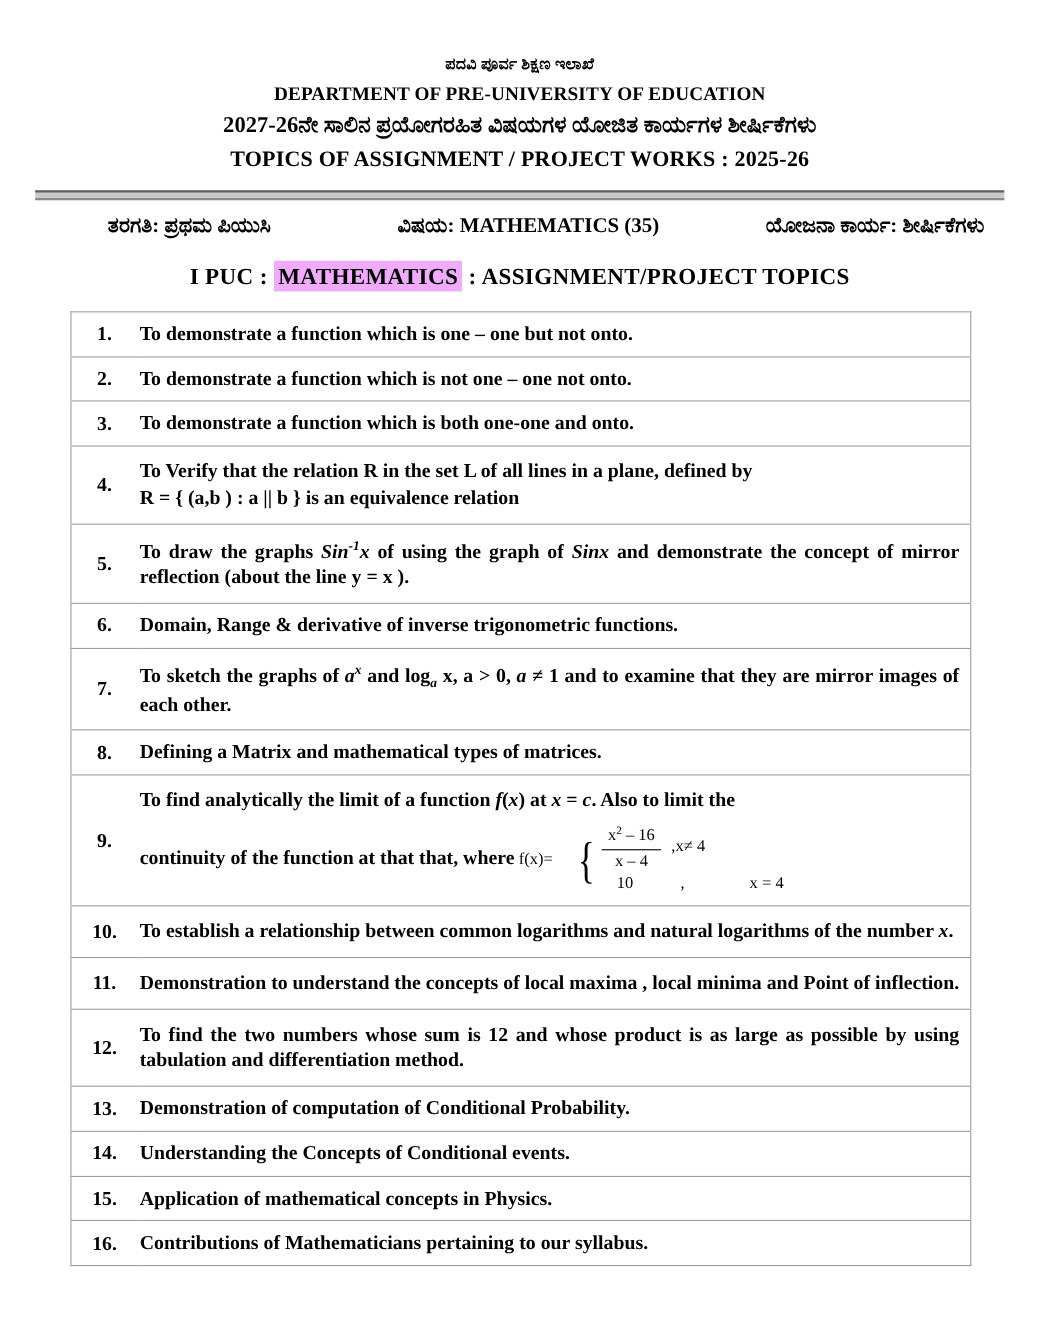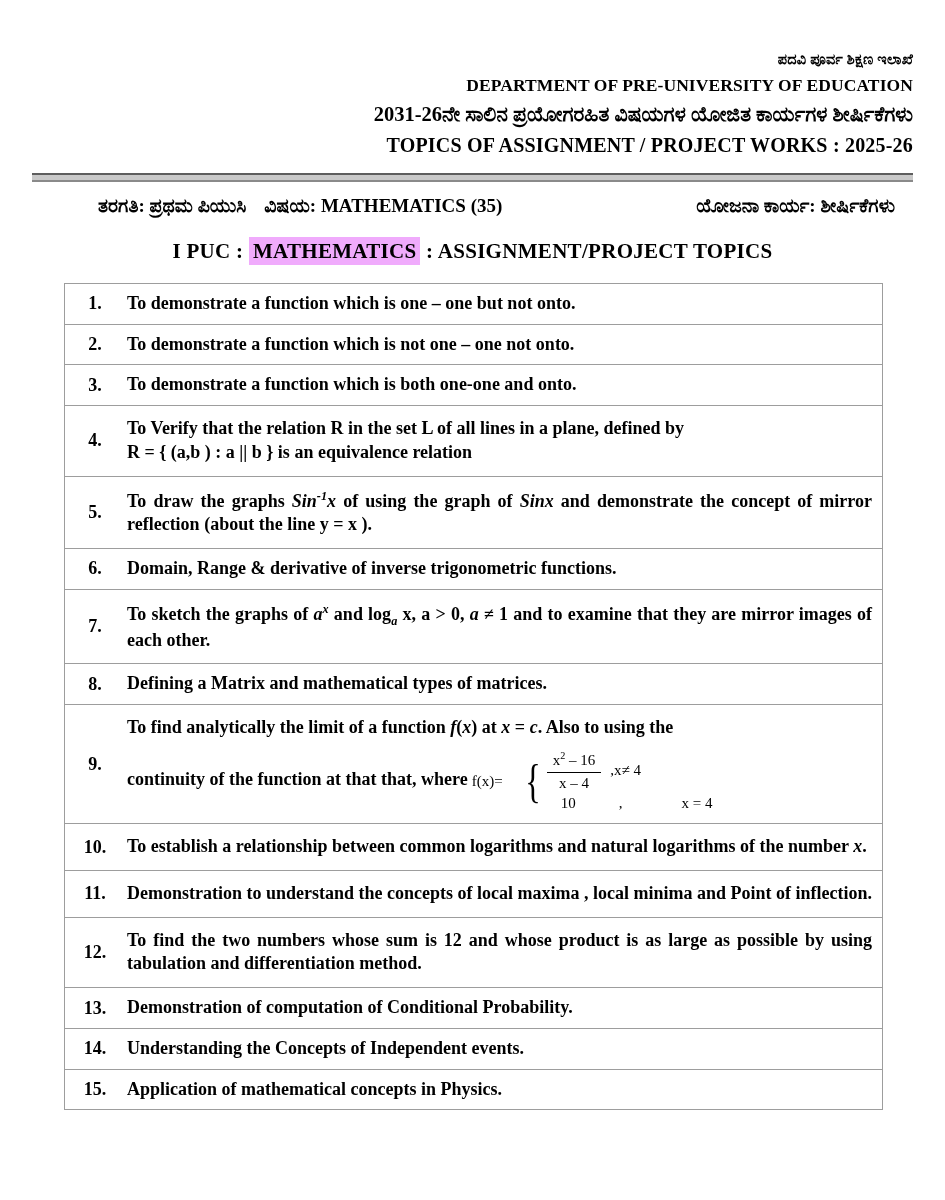--- a/index.html
+++ b/index.html
@@ -18,21 +18,21 @@
     width: 945px;
     height: 1200px;
     position: relative;
     background: #ffffff;
     box-sizing: border-box;
     padding: 50px 32px 0 32px;
   }
 
   
   .hdr-line {
-    text-align: right;
+    text-align: center;
     line-height: 1.28;
   }
   .hdr-kan-small {
     font-size: 14.5px;
     font-weight: 700;
     letter-spacing: .2px;
     margin-bottom: 5px;
   }
   .hdr-dept {
     font-size: 17.5px;
@@ -63,21 +63,21 @@
   
   .meta-row {
     display: flex;
     align-items: baseline;
     margin-top: 13px;
     padding: 0 18px 0 22px;
     font-size: 19px;
     font-weight: 700;
   }
   .meta-class { flex: 0 0 auto; margin-left: 44px; }
-  .meta-subject { flex: 1 1 auto; text-align: left; padding-left: 18px;}
+  .meta-subject { flex: 1 1 auto; text-align: center; padding-left: 18px;}
   .meta-work { flex: 0 0 auto; }
 
   
   .title-row {
     text-align: center;
     margin-top: 22px;
     margin-bottom: 19px;
     font-size: 21px;
     font-weight: 700;
     letter-spacing: .3px;
@@ -164,21 +164,21 @@
   .pw-comma { margin-left: 12px; }
 </style>
 </head>
 <body>
 
 <div class="page">
 
   <div>
     <div class="hdr-line hdr-kan-small">ಪದವಿ ಪೂರ್ವ ಶಿಕ್ಷಣ ಇಲಾಖೆ</div>
     <div class="hdr-line hdr-dept">DEPARTMENT OF PRE-UNIVERSITY OF EDUCATION</div>
-    <div class="hdr-line hdr-kan-big">2031-26ನೇ ಸಾಲಿನ ಪ್ರಯೋಗರಹಿತ ವಿಷಯಗಳ ಯೋಜಿತ ಕಾರ್ಯಗಳ ಶೀರ್ಷಿಕೆಗಳು</div>
+    <div class="hdr-line hdr-kan-big">2027-26ನೇ ಸಾಲಿನ ಪ್ರಯೋಗರಹಿತ ವಿಷಯಗಳ ಯೋಜಿತ ಕಾರ್ಯಗಳ ಶೀರ್ಷಿಕೆಗಳು</div>
     <div class="hdr-line hdr-topics">TOPICS OF ASSIGNMENT / PROJECT WORKS : 2025-26</div>
   </div>
 
   <div class="rule"></div>
 
   <div class="meta-row">
     <div class="meta-class">ತರಗತಿ: ಪ್ರಥಮ ಪಿಯುಸಿ</div>
     <div class="meta-subject">ವಿಷಯ: MATHEMATICS (35)</div>
     <div class="meta-work">ಯೋಜನಾ ಕಾರ್ಯ: ಶೀರ್ಷಿಕೆಗಳು</div>
   </div>
@@ -228,21 +228,21 @@
       <tr>
         <td class="num-cell">8.</td>
         <td class="txt-cell">Defining a Matrix and mathematical types of matrices.</td>
       </tr>
 
       <tr>
         <td class="num-cell top-align">9.</td>
         <td class="txt-cell tall">
           <div style="margin-bottom:7px;">
             <span>To find analytically the limit of a function </span><em class="mathit">f</em><span>(</span><em class="mathit">x</em><span>) at </span><em class="mathit">x</em><span> = </span><em class="mathit">c</em><span>.</span>
-            <span>Also to using the</span>
+            <span>Also to limit the</span>
           </div>
           <div style="display:flex; align-items:center;">
             <span>continuity of the function at that that, where</span>
             <span class="pw">
               <span class="pw-lhs">f(x)=</span>
               <span class="pw-brace">{</span>
               <span class="pw-rows">
                 <span class="pw-r1">
                   <span class="frac">
                     <span class="num"><span>x</span><span class="sup">2</span><span> – 16</span></span>
@@ -273,22 +273,26 @@
       <tr>
         <td class="num-cell">12.</td>
         <td class="txt-cell tall">To find the two numbers whose sum is 12 and whose product is as large as possible by using tabulation and differentiation method.</td>
       </tr>
       <tr>
         <td class="num-cell">13.</td>
         <td class="txt-cell">Demonstration of computation of Conditional Probability.</td>
       </tr>
       <tr>
         <td class="num-cell">14.</td>
-        <td class="txt-cell">Understanding the Concepts of Independent events.</td>
+        <td class="txt-cell">Understanding the Concepts of Conditional events.</td>
       </tr>
       <tr>
         <td class="num-cell">15.</td>
         <td class="txt-cell">Application of mathematical concepts in Physics.</td>
       </tr>
+      <tr>
+        <td class="num-cell">16.</td>
+        <td class="txt-cell">Contributions of Mathematicians pertaining to our syllabus.</td>
+      </tr>
     </tbody>
   </table>
 
 </div>
 
 </body></html>

